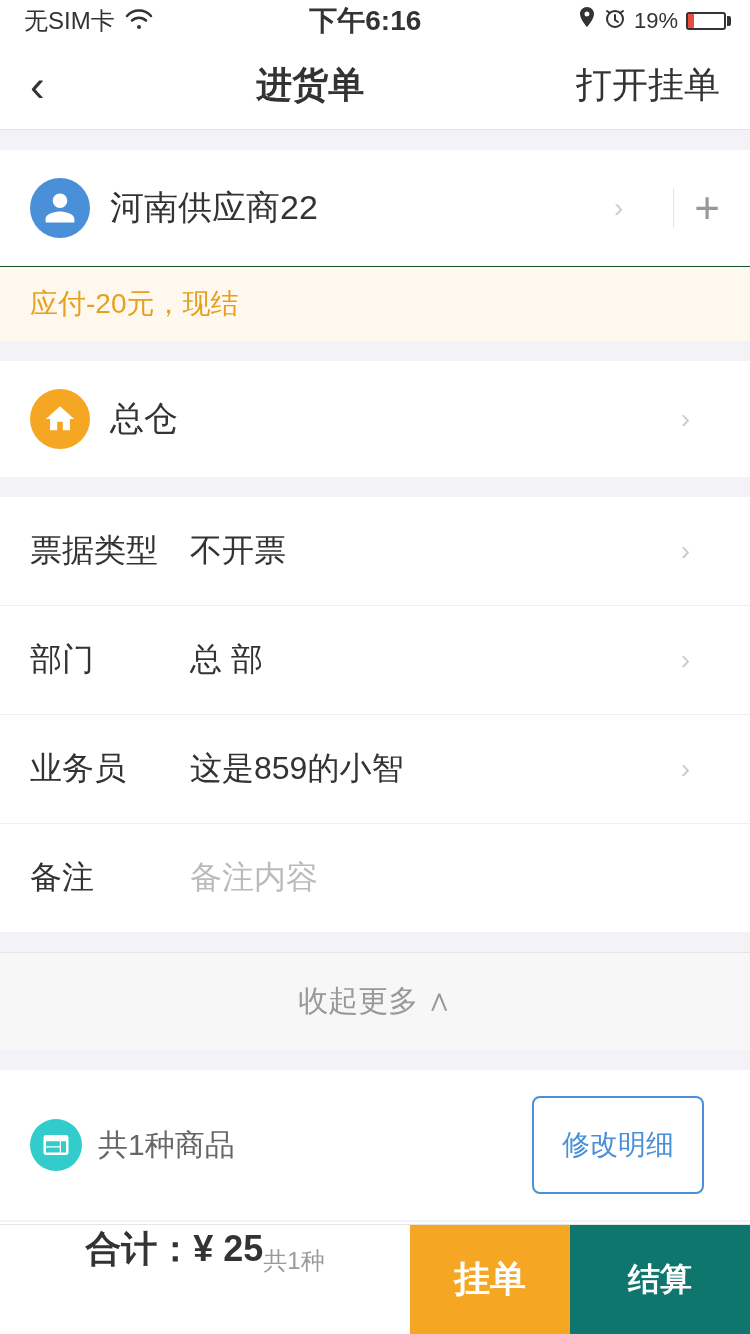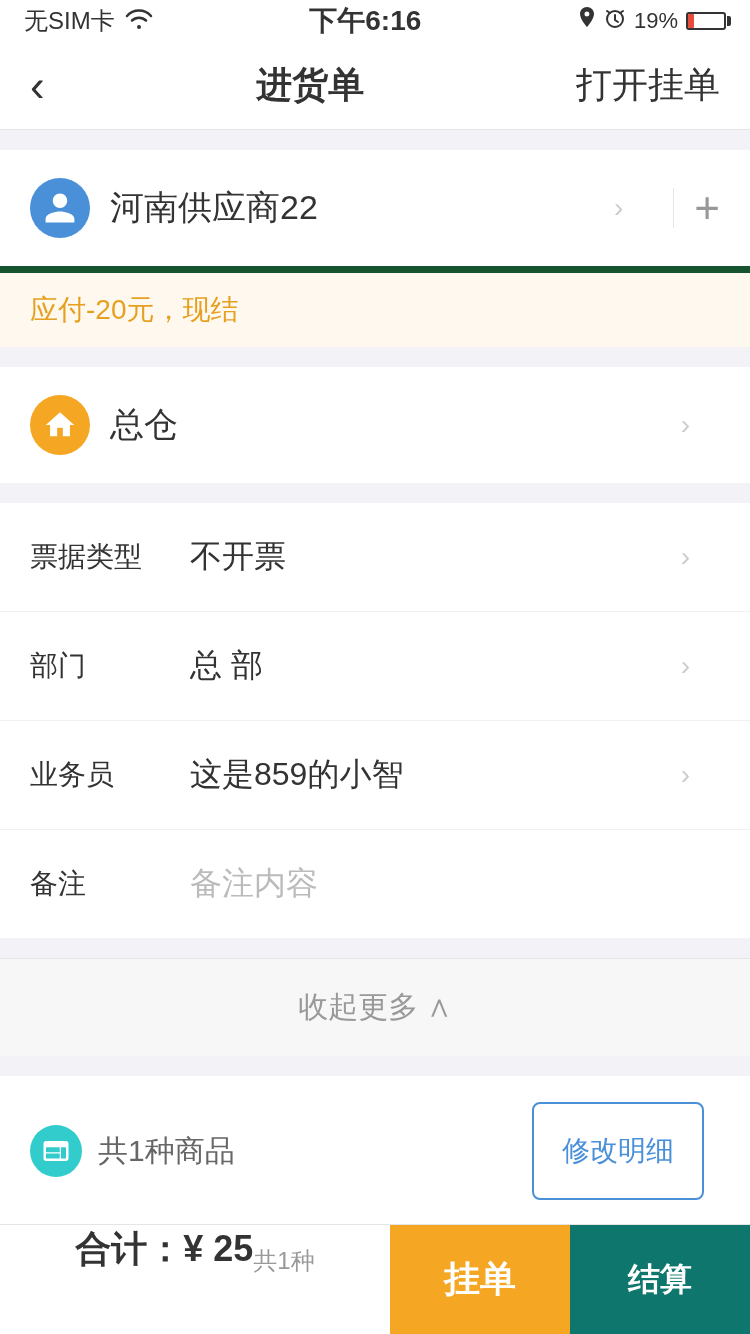--- a/index.html
+++ b/index.html
@@ -71,21 +71,21 @@
     .chevron { font-size: 28px; color: #ccc; margin-right: 30px; }
     .divider-v { width: 1px; height: 40px; background: #e5e5e5; margin: 0 20px; }
     .add-btn { font-size: 44px; color: #999; cursor: pointer; }
 
     
     .notice-bar {
       background: #fff8ee;
       padding: 18px 30px;
       font-size: 28px;
       color: #e6a020;
-      border-top: 7px solid #14532d;
+      border-top: 1px solid #14532d;
     }
 
     
     .warehouse-row {
       display: flex;
       align-items: center;
       padding: 28px 30px;
     }
     .warehouse-icon {
       width: 60px; height: 60px;
@@ -100,21 +100,21 @@
 
     
     .form-row {
       display: flex;
       align-items: center;
       padding: 32px 30px;
       border-top: 1px solid #f0f0f0;
       cursor: pointer;
     }
     .form-row:first-child { border-top: none; }
-    .form-label { font-size: 28px; color: #333; width: 160px; flex-shrink: 0; }
+    .form-label { font-size: 32px; color: #333; width: 160px; flex-shrink: 0; }
     .form-value { flex: 1; font-size: 32px; color: #333; }
     .form-value.placeholder { color: #bbb; }
 
     
     .collapse-bar {
       background: #f7f7f7;
       text-align: center;
       padding: 28px;
       font-size: 30px;
       color: #999;
@@ -198,21 +198,21 @@
     .bottom-total {
       flex: 1;
       display: flex;
       flex-direction: row;
       justify-content: center;
       padding: 0 30px;
     }
     .total-amount { font-size: 36px; color: #333; font-weight: 600; }
     .total-count { font-size: 24px; color: #999; margin-top: 20px; }
     .btn-hang {
-      width: 180px;
+      width: 160px;
       background: #f5a623;
       color: #fff;
       font-size: 36px;
       font-weight: 600;
       display: flex; align-items: center; justify-content: center;
       cursor: pointer;
     }
     .btn-checkout {
       width: 180px;
       background: #0f766e;

